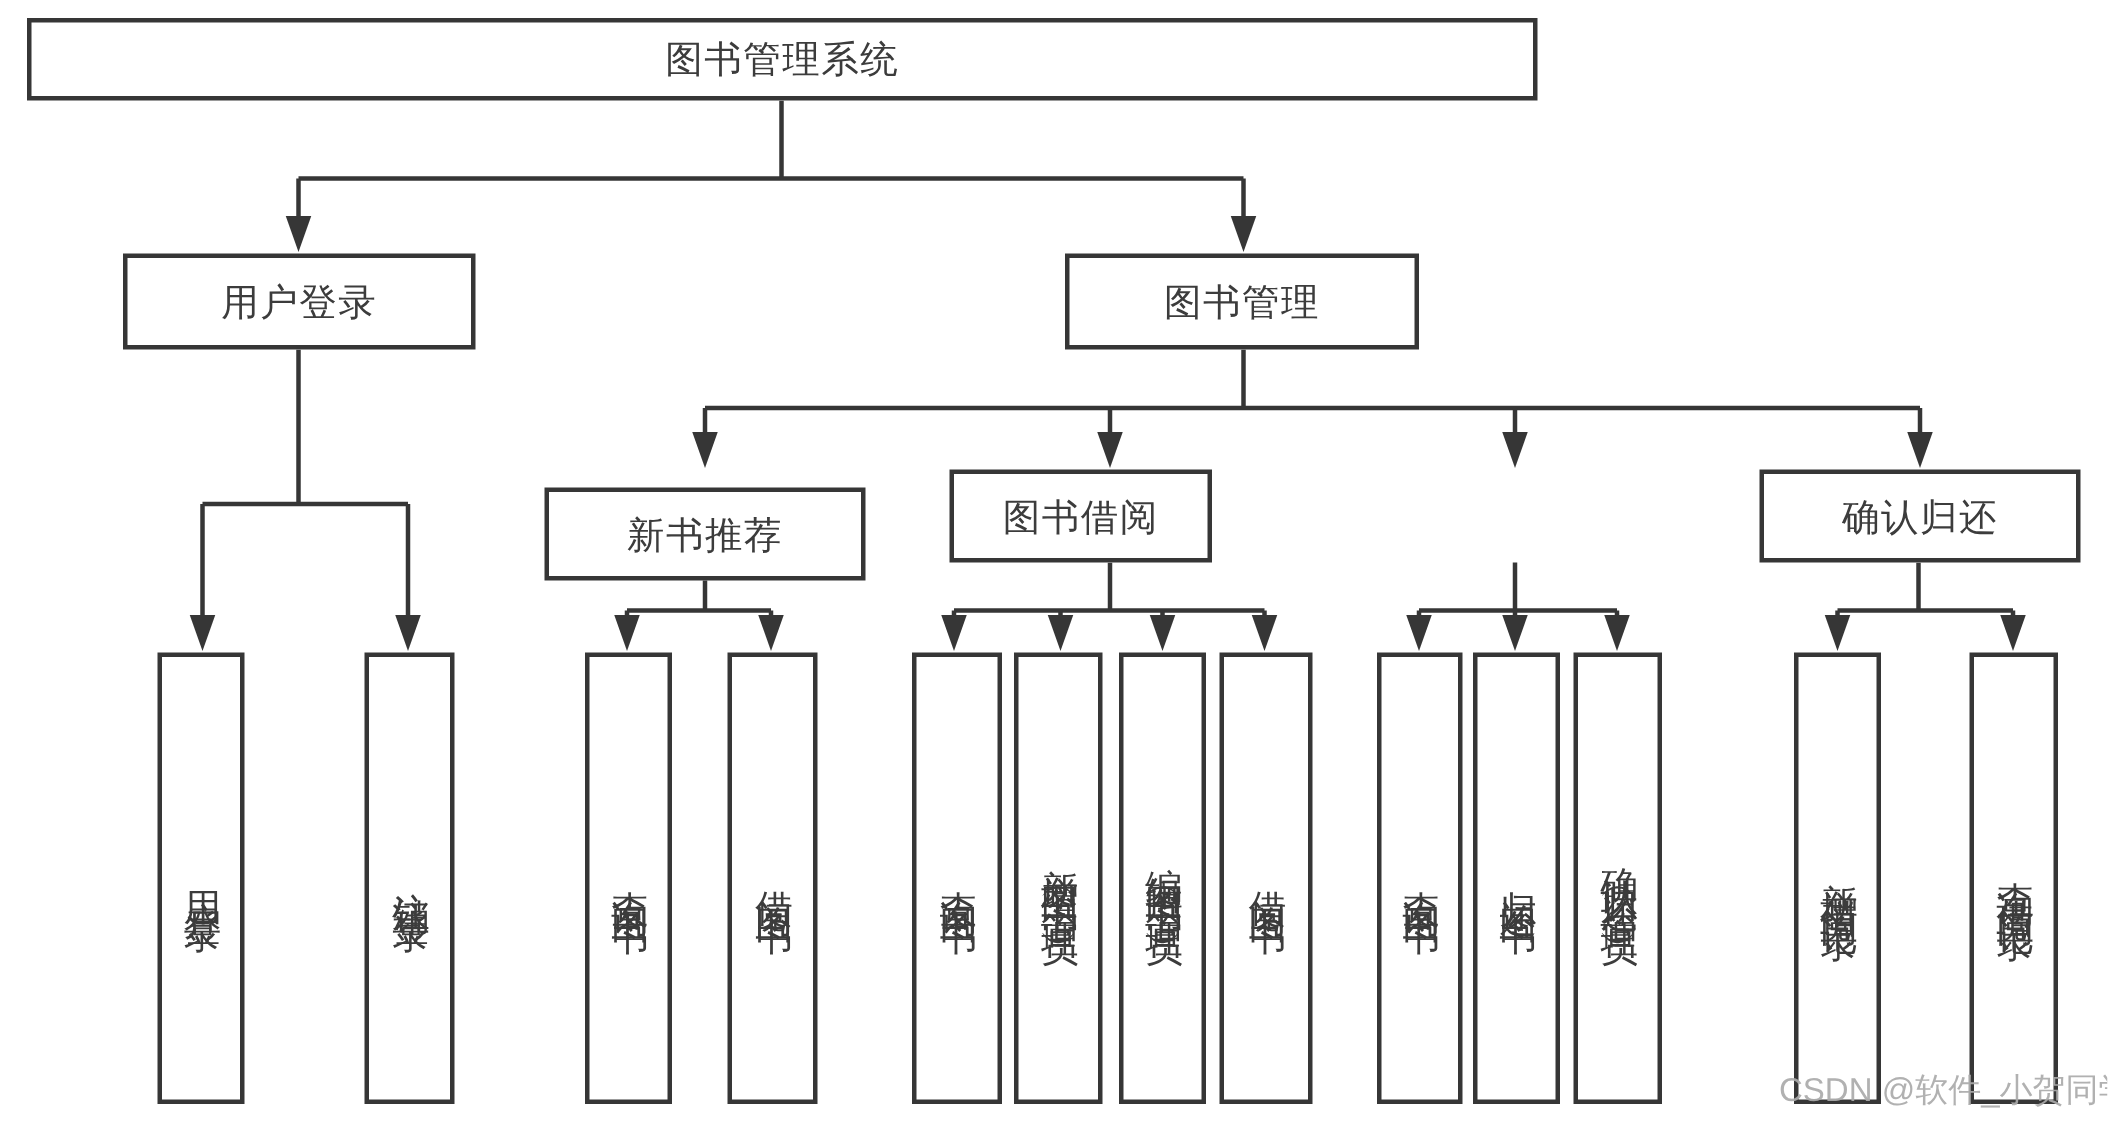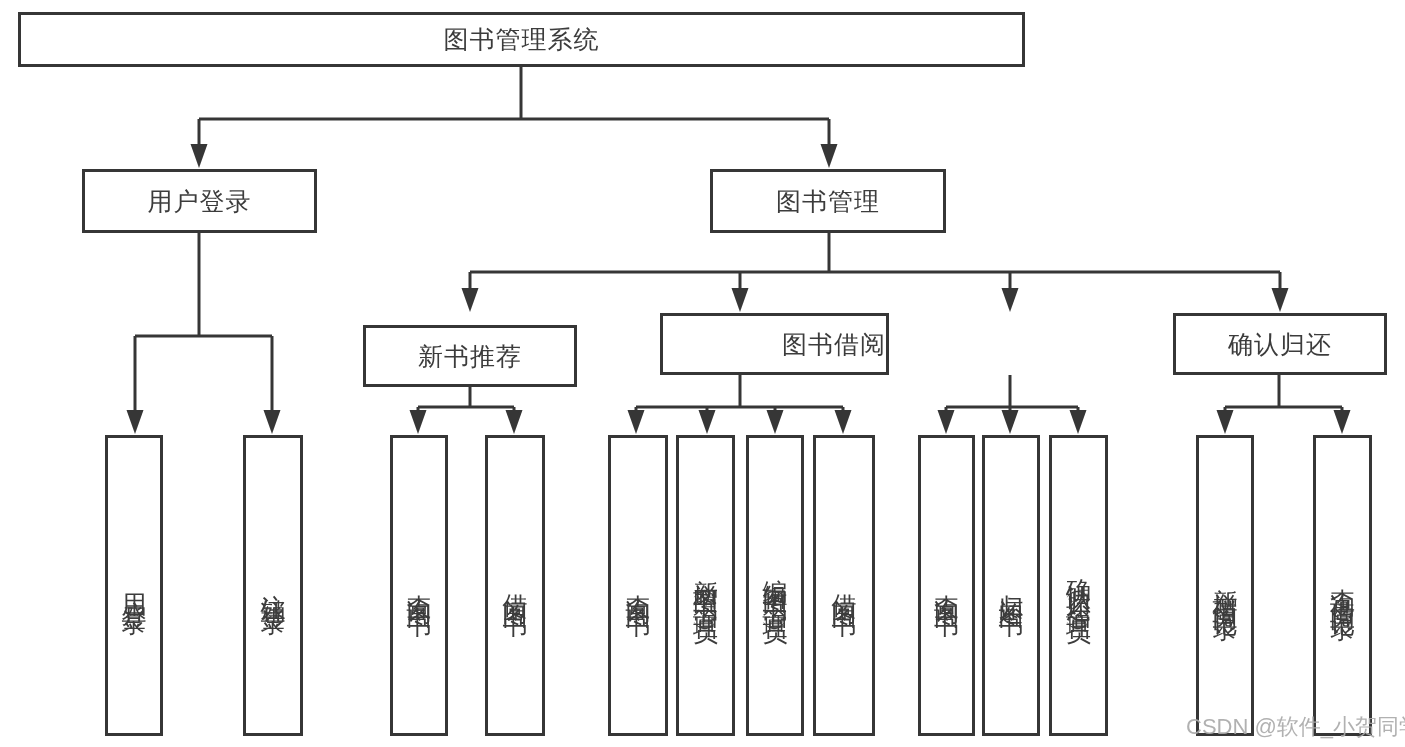--- a/index.html
+++ b/index.html
@@ -134,21 +134,21 @@
   <div class="box" style="left:82px; top:169px; width:235px; height:64px;">
     <span class="hlabel">用户登录</span>
   </div>
   <div class="box" style="left:710px; top:169px; width:236px; height:64px;">
     <span class="hlabel">图书管理</span>
   </div>
 
   <div class="box" style="left:363px; top:313px; width:214px; height:62px;margin-top:12px;">
     <span class="hlabel">新书推荐</span>
   </div>
-  <div class="box" style="left:660px; top:313px; width:229px; height:62px;justify-content:flex-end;">
+  <div class="box" style="left:633px; top:313px; width:175px; height:62px;">
     <span class="hlabel">图书借阅</span>
   </div>
   <div class="box" style="left:1173px; top:313px; width:214px; height:62px;">
     <span class="hlabel">确认归还</span>
   </div>
 
   <div class="box" style="left:105px; top:435px; width:58px; height:301px;">
     <span class="vlabel">用户登录</span>
   </div>
   <div class="box" style="left:243px; top:435px; width:60px; height:301px;">

